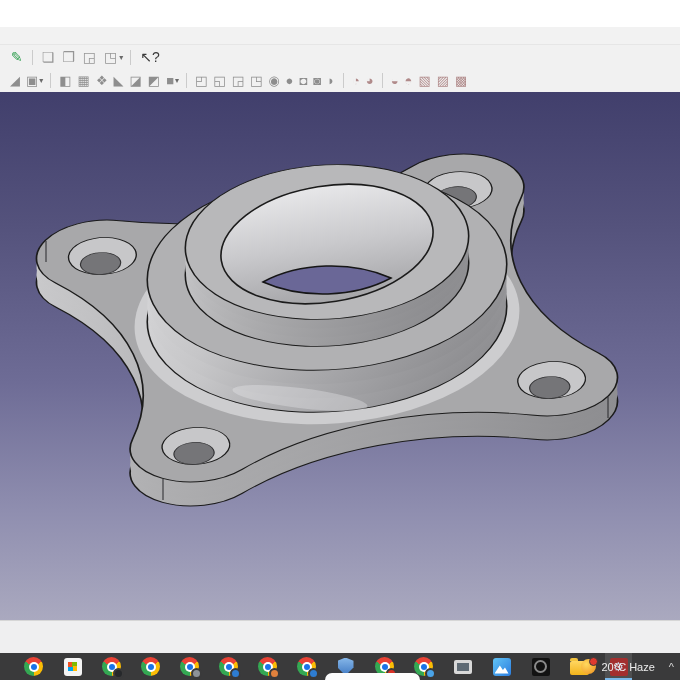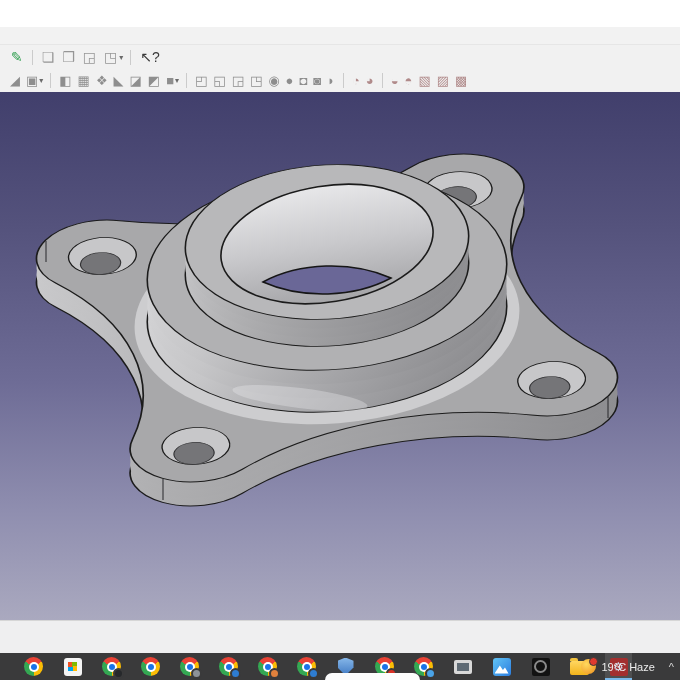--- a/index.html
+++ b/index.html
@@ -288,19 +288,19 @@
           <div class="ic ic-folder"></div>
         </div>
         <div class="slot active">
           <div class="ic ic-freecad"></div>
         </div>
       </div>
     <div class="flyout"></div>
     <div class="tray">
       <span class="weather"></span>
       <span class="tray-text">
-        <span>19°C</span>
+        <span>20°C</span>
         <span>Haze</span>
       </span>
       <span class="tray-text caret">^</span>
     </div>
   </div>
 </div>
 
 </body></html>

